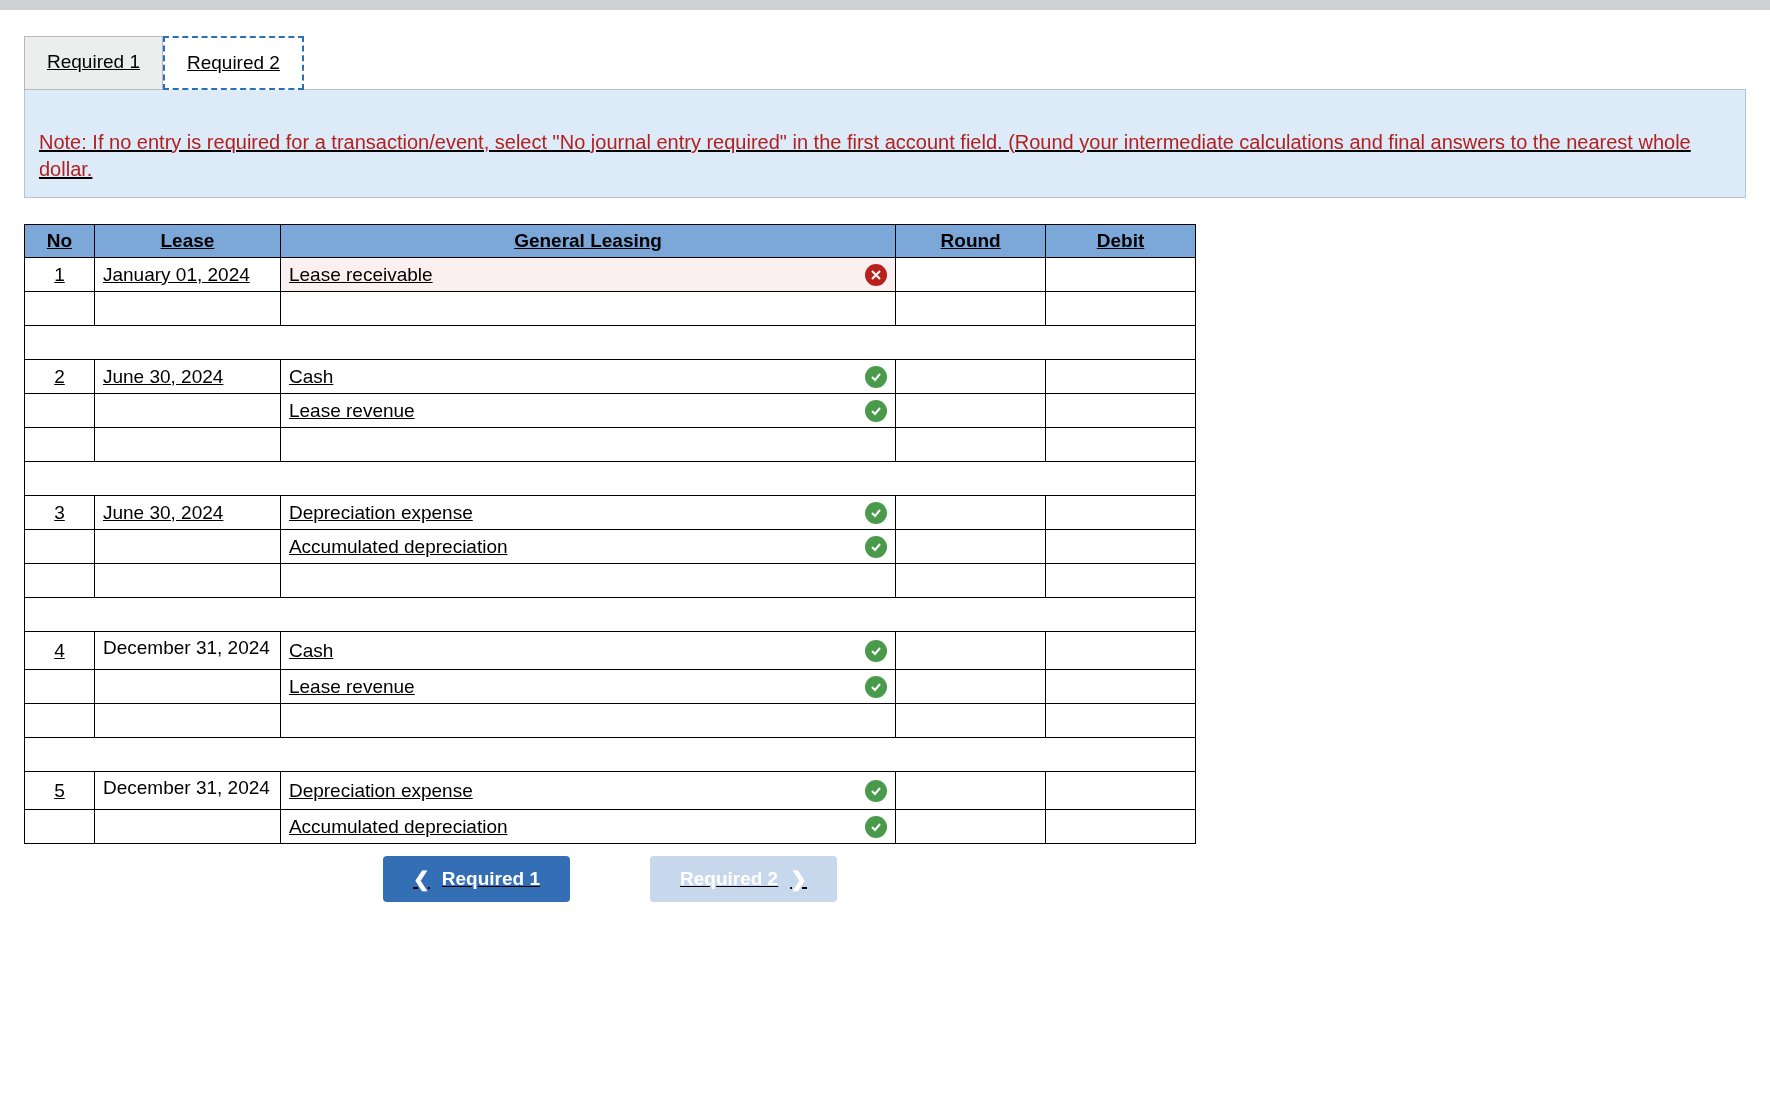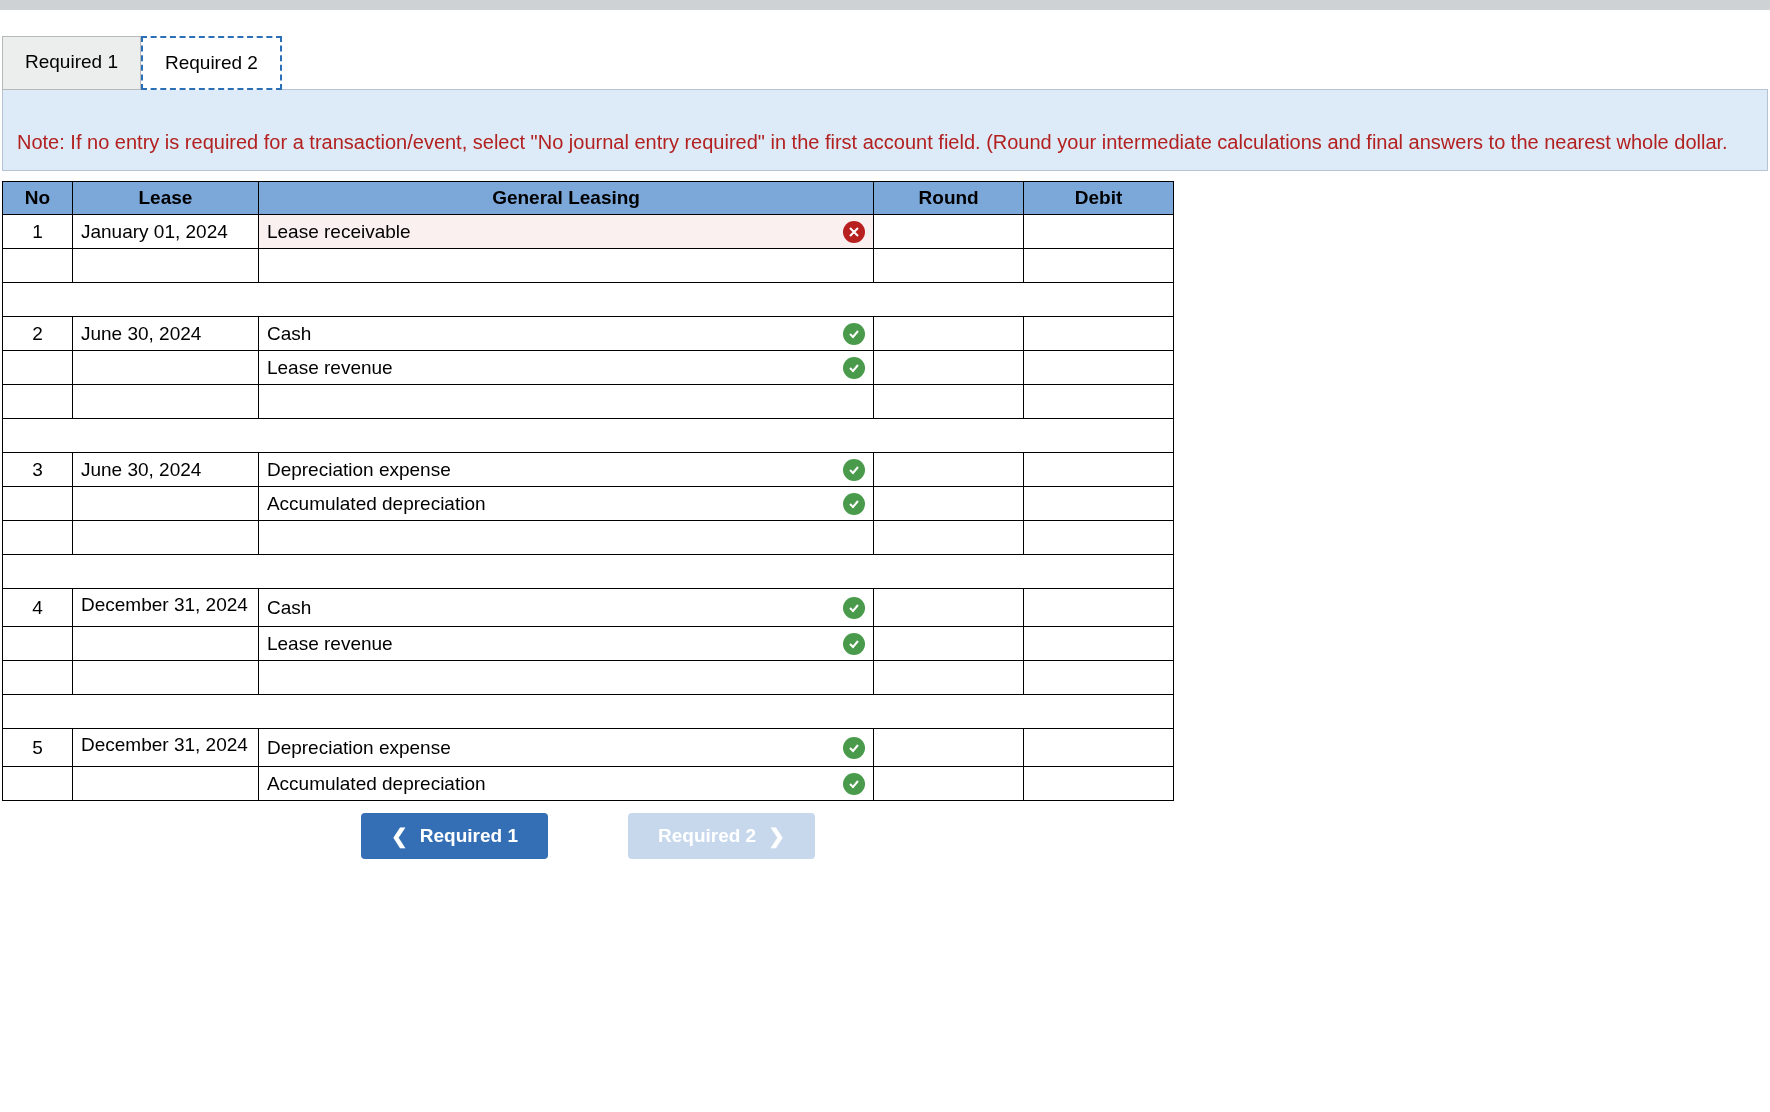--- a/index.html
+++ b/index.html
@@ -7,21 +7,21 @@
     font-family: Arial, Helvetica, sans-serif;
     background: #ffffff;
     font-size: 19px;
     color: #000;
   }
   .top-bar {
     height: 10px;
     background: #cfd2d4;
     margin-bottom: 25px;
   }
-  .container { padding: 0 2px; }
+  .container { padding: 0 24px; text-decoration: underline; }
   .tabs {
     display: flex;
     gap: 0;
     margin-bottom: 0;
   }
   .tab {
     padding: 14px 22px;
     font-size: 19px;
     border: 1px solid #b6b8ba;
     background: #eceded;
@@ -37,21 +37,21 @@
   .instructions {
     border: 1px solid #b6c3d3;
     background: #dcebf7;
     padding: 12px 14px 14px 14px;
     font-family: Verdana, Geneva, sans-serif;
     font-size: 20px;
     line-height: 1.35;
     margin-top: 0;
   }
   .instructions .note { color: #b32020; }
-  .journal-wrap { margin-top: 10px; }
+  .journal-wrap { margin-top: 26px; }
   table.journal {
     border-collapse: collapse;
     width: 1172px;
   }
   table.journal th {
     background: #7ba7d9;
     border: 1px solid #000;
     padding: 5px 8px;
     font-weight: bold;
     text-align: center;

